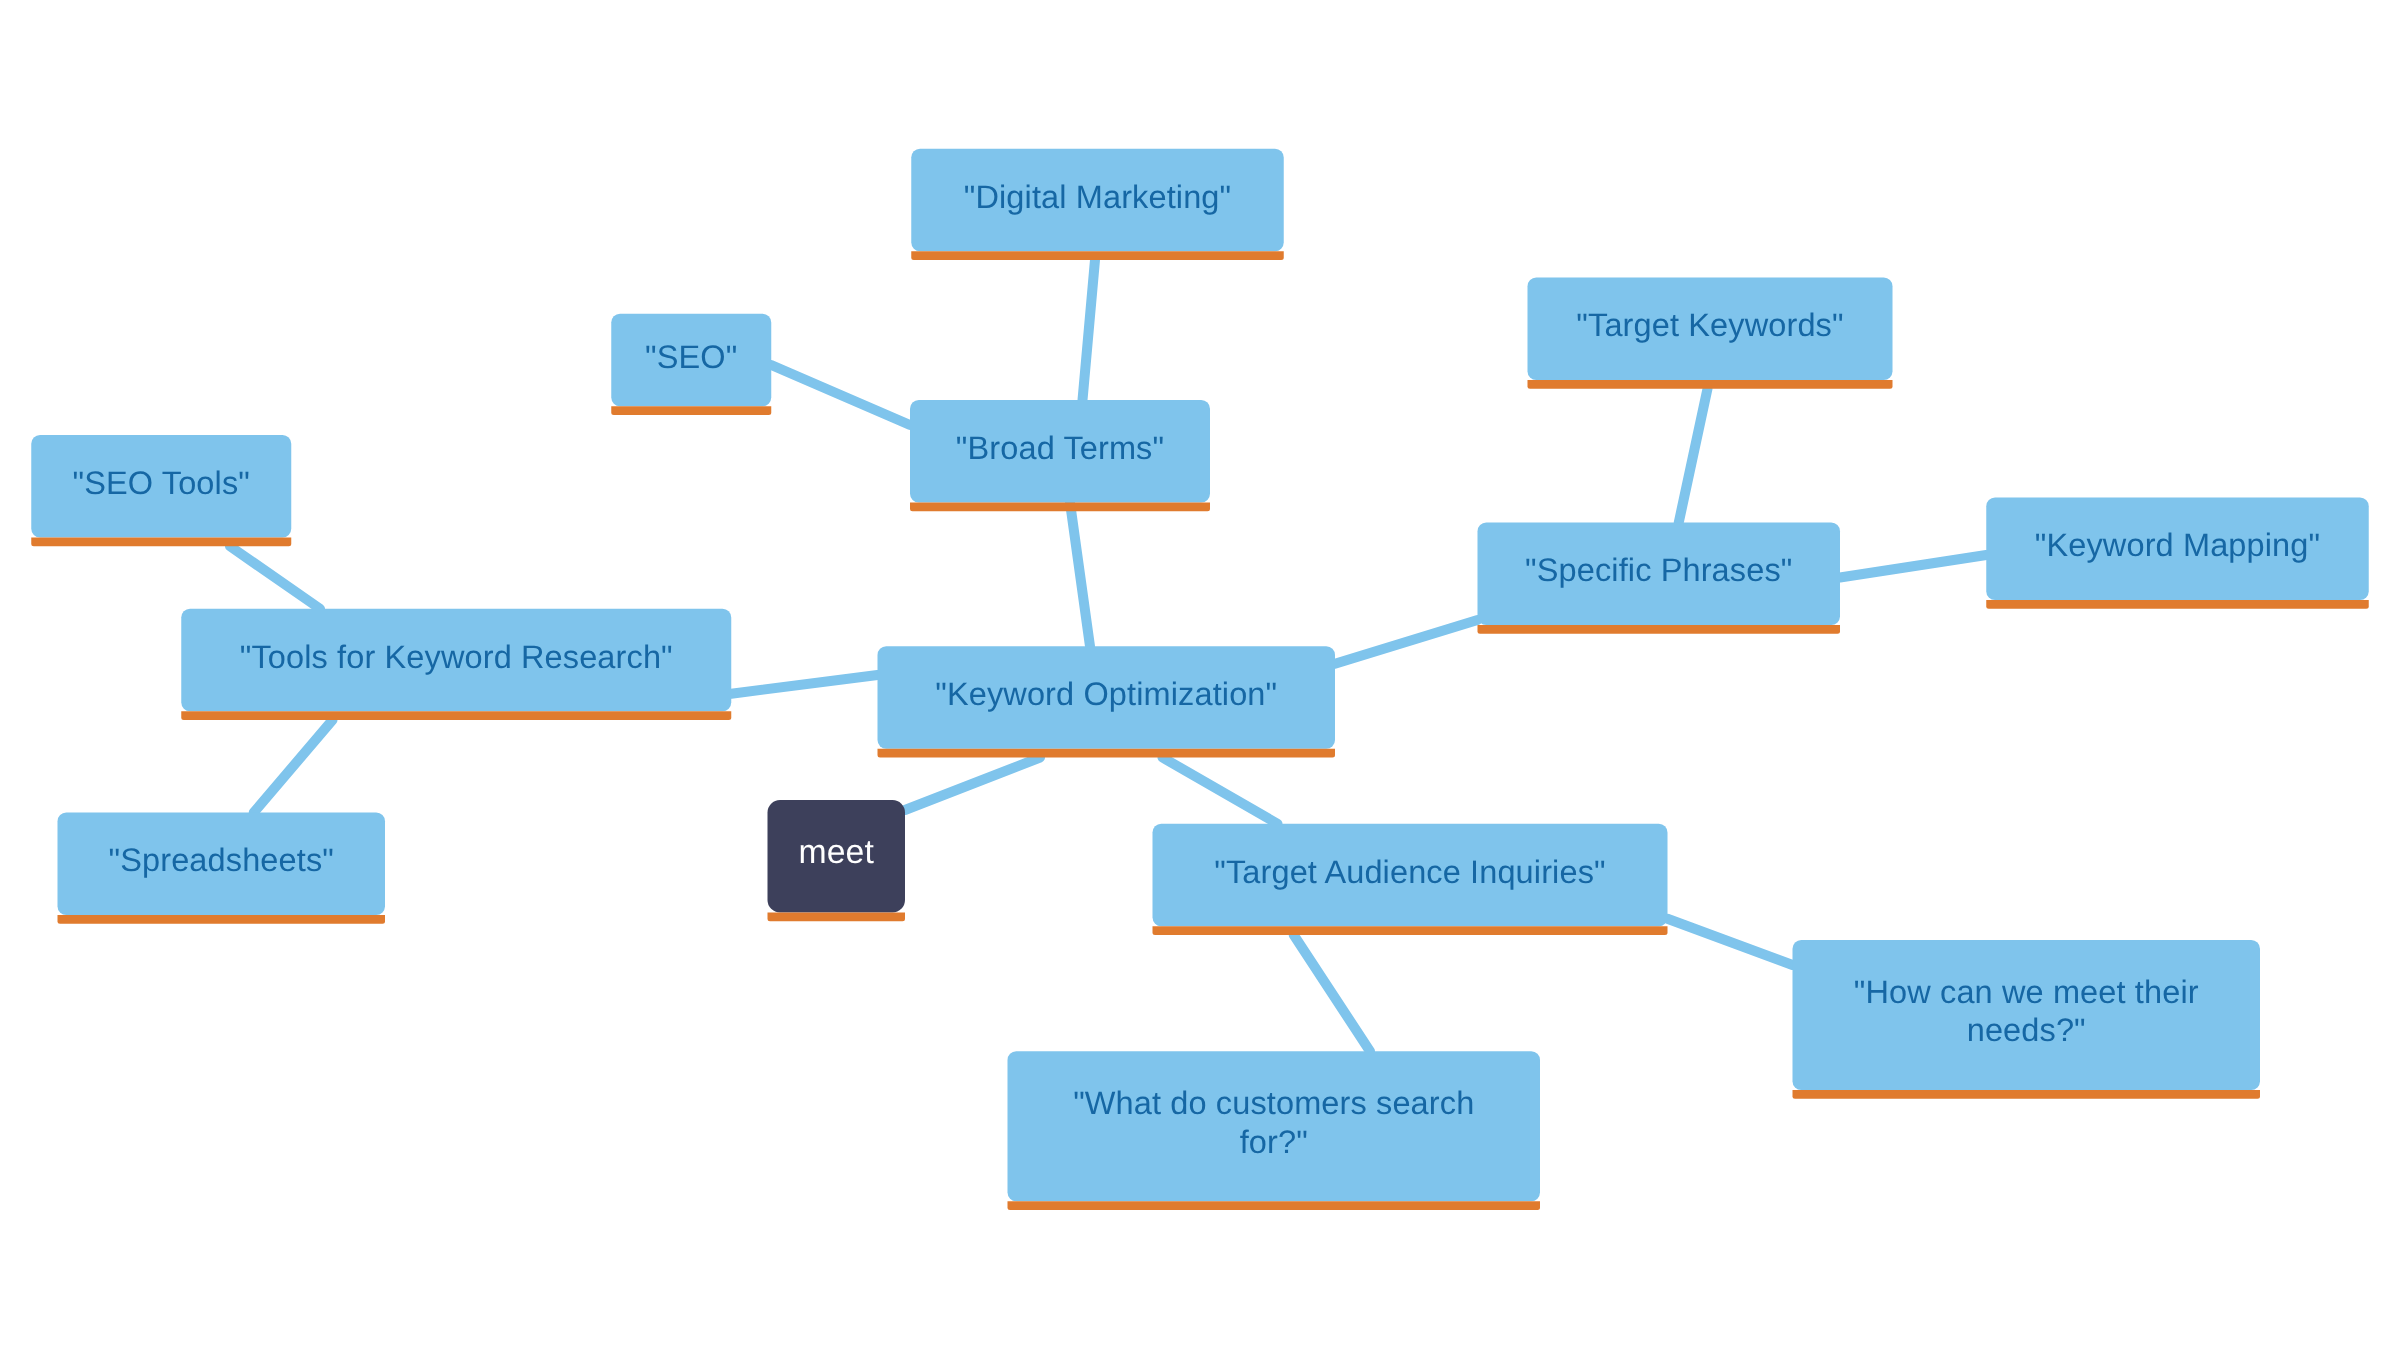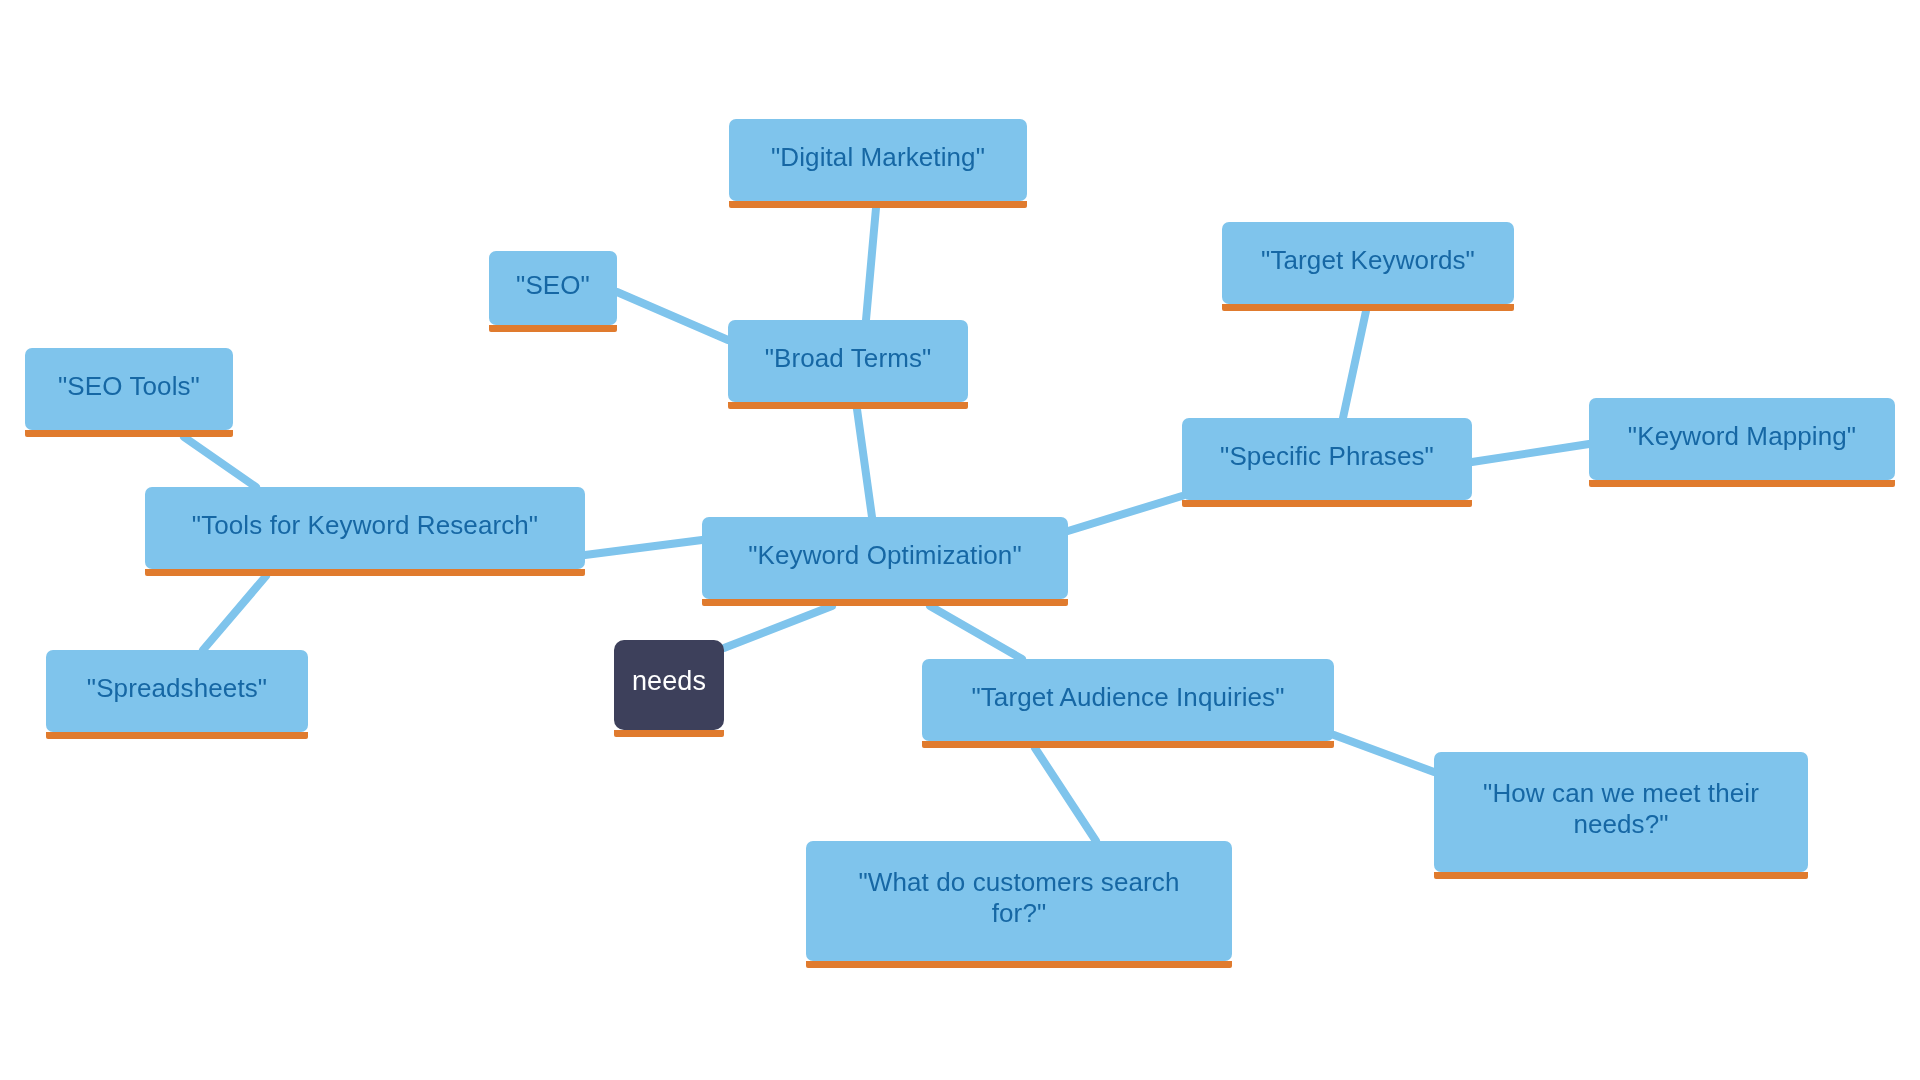--- a/index.html
+++ b/index.html
@@ -75,21 +75,21 @@
       <line x1="1472" y1="462" x2="1589" y2="444" stroke="#7FC4EC" stroke-width="8" stroke-linecap="round"></line>
       <line x1="702" y1="540" x2="585" y2="555" stroke="#7FC4EC" stroke-width="8" stroke-linecap="round"></line>
       <line x1="256" y1="487" x2="184" y2="437" stroke="#7FC4EC" stroke-width="8" stroke-linecap="round"></line>
       <line x1="266" y1="576" x2="203" y2="650" stroke="#7FC4EC" stroke-width="8" stroke-linecap="round"></line>
       <line x1="930" y1="606" x2="1022" y2="659" stroke="#7FC4EC" stroke-width="8" stroke-linecap="round"></line>
       <line x1="1035" y1="748" x2="1096" y2="841" stroke="#7FC4EC" stroke-width="8" stroke-linecap="round"></line>
       <line x1="1334" y1="735" x2="1434" y2="772" stroke="#7FC4EC" stroke-width="8" stroke-linecap="round"></line>
     </svg>
   <div id="node-layer">
       <div class="node root" style="left: 614px; top: 640px; width: 110px; height: 90px;">
-        <span class="node-label">needs</span>
+        <span class="node-label">meet</span>
         <span class="accent"></span>
       </div>
       <div class="node" style="left: 702px; top: 517px; width: 366px; height: 82px;">
         <span class="node-label">"Keyword Optimization"</span>
         <span class="accent"></span>
       </div>
       <div class="node" style="left: 728px; top: 320px; width: 240px; height: 82px;">
         <span class="node-label">"Broad Terms"</span>
         <span class="accent"></span>
       </div>

